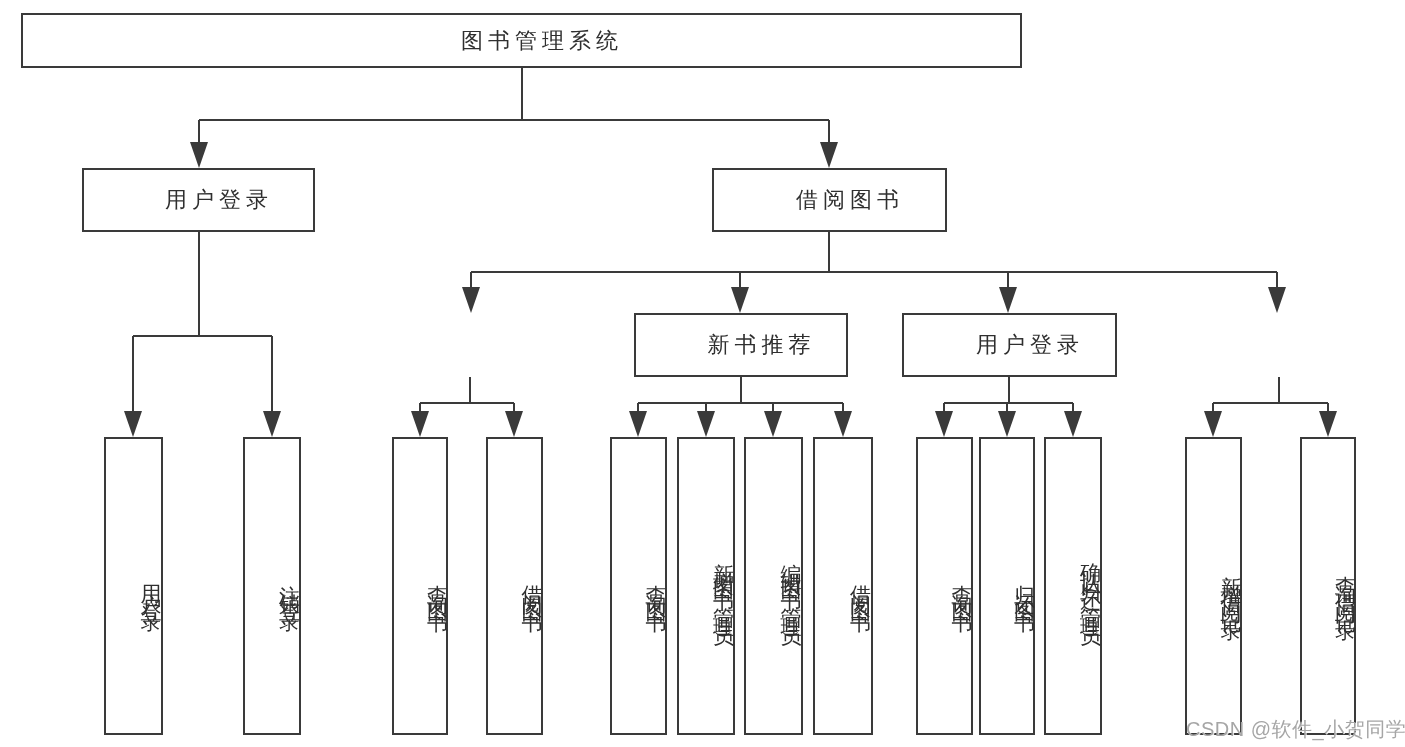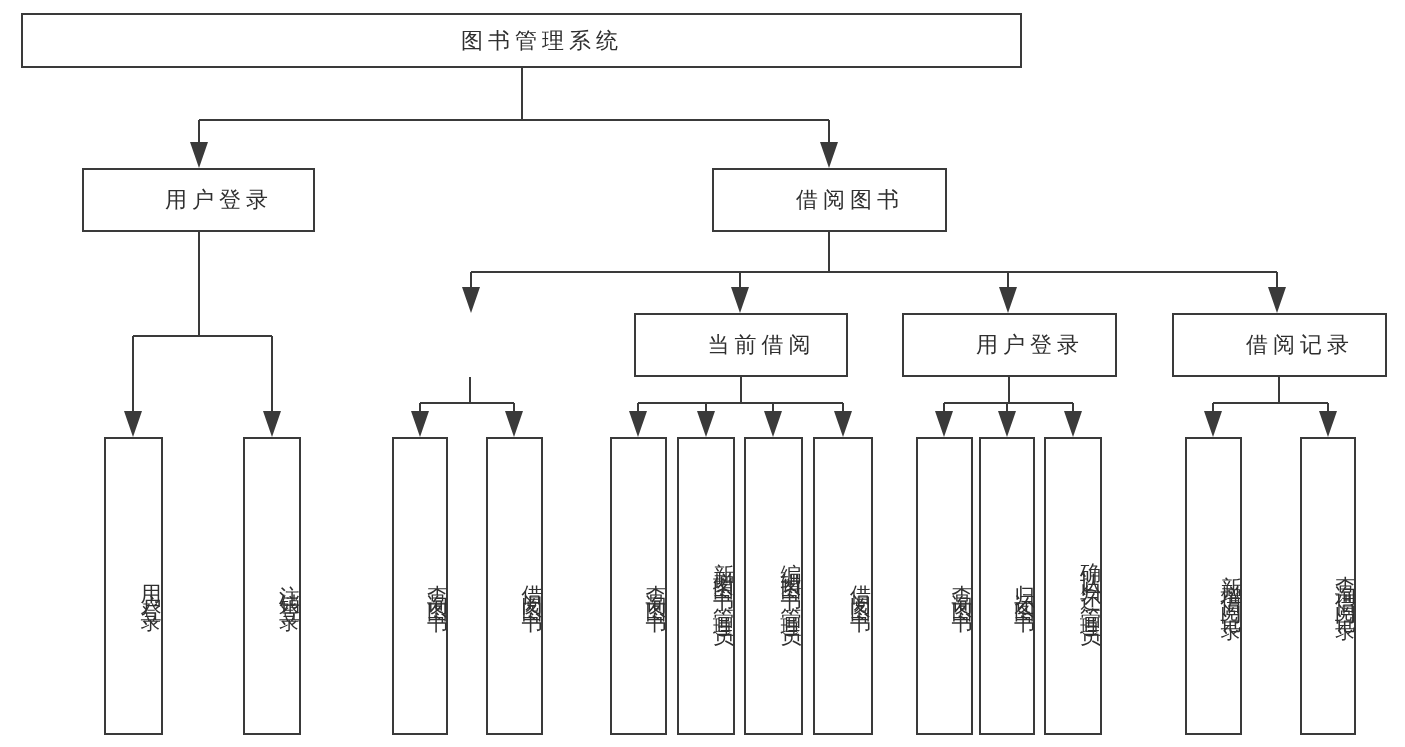--- a/index.html
+++ b/index.html
@@ -98,27 +98,24 @@
   </div>
 
   <div class="node hbox" style="left:82px;top:168px;width:233px;height:64px">
     <span class="label">用户登录</span>
   </div>
   <div class="node hbox" style="left:712px;top:168px;width:235px;height:64px">
     <span class="label">借阅图书</span>
   </div>
 
   <div class="node hbox" style="left:634px;top:313px;width:214px;height:64px">
-    <span class="label">当前借阅</span>
+    <span class="label">新书推荐</span>
   </div>
   <div class="node hbox" style="left:902px;top:313px;width:215px;height:64px">
     <span class="label">用户登录</span>
-  </div>
-  <div class="node hbox" style="left:1172px;top:313px;width:215px;height:64px">
-    <span class="label">借阅记录</span>
   </div>
 
   <div class="node vbox" style="left:104px;top:437px;width:59px;height:298px">
     <span class="vlabel">用户登录</span>
   </div>
   <div class="node vbox" style="left:243px;top:437px;width:58px;height:298px">
     <span class="vlabel">注销登录</span>
   </div>
 
   <div class="node vbox" style="left:392px;top:437px;width:56px;height:298px">
@@ -151,14 +148,15 @@
     <span class="vlabel">确认归还（管理员）</span>
   </div>
 
   <div class="node vbox" style="left:1185px;top:437px;width:57px;height:298px">
     <span class="vlabel">新增借阅记录</span>
   </div>
   <div class="node vbox" style="left:1300px;top:437px;width:56px;height:298px">
     <span class="vlabel">查询借阅记录</span>
   </div>
 
+  <div id="watermark">CSDN @软件_小贺同学</div>
 
 </div>
 
 </body></html>

